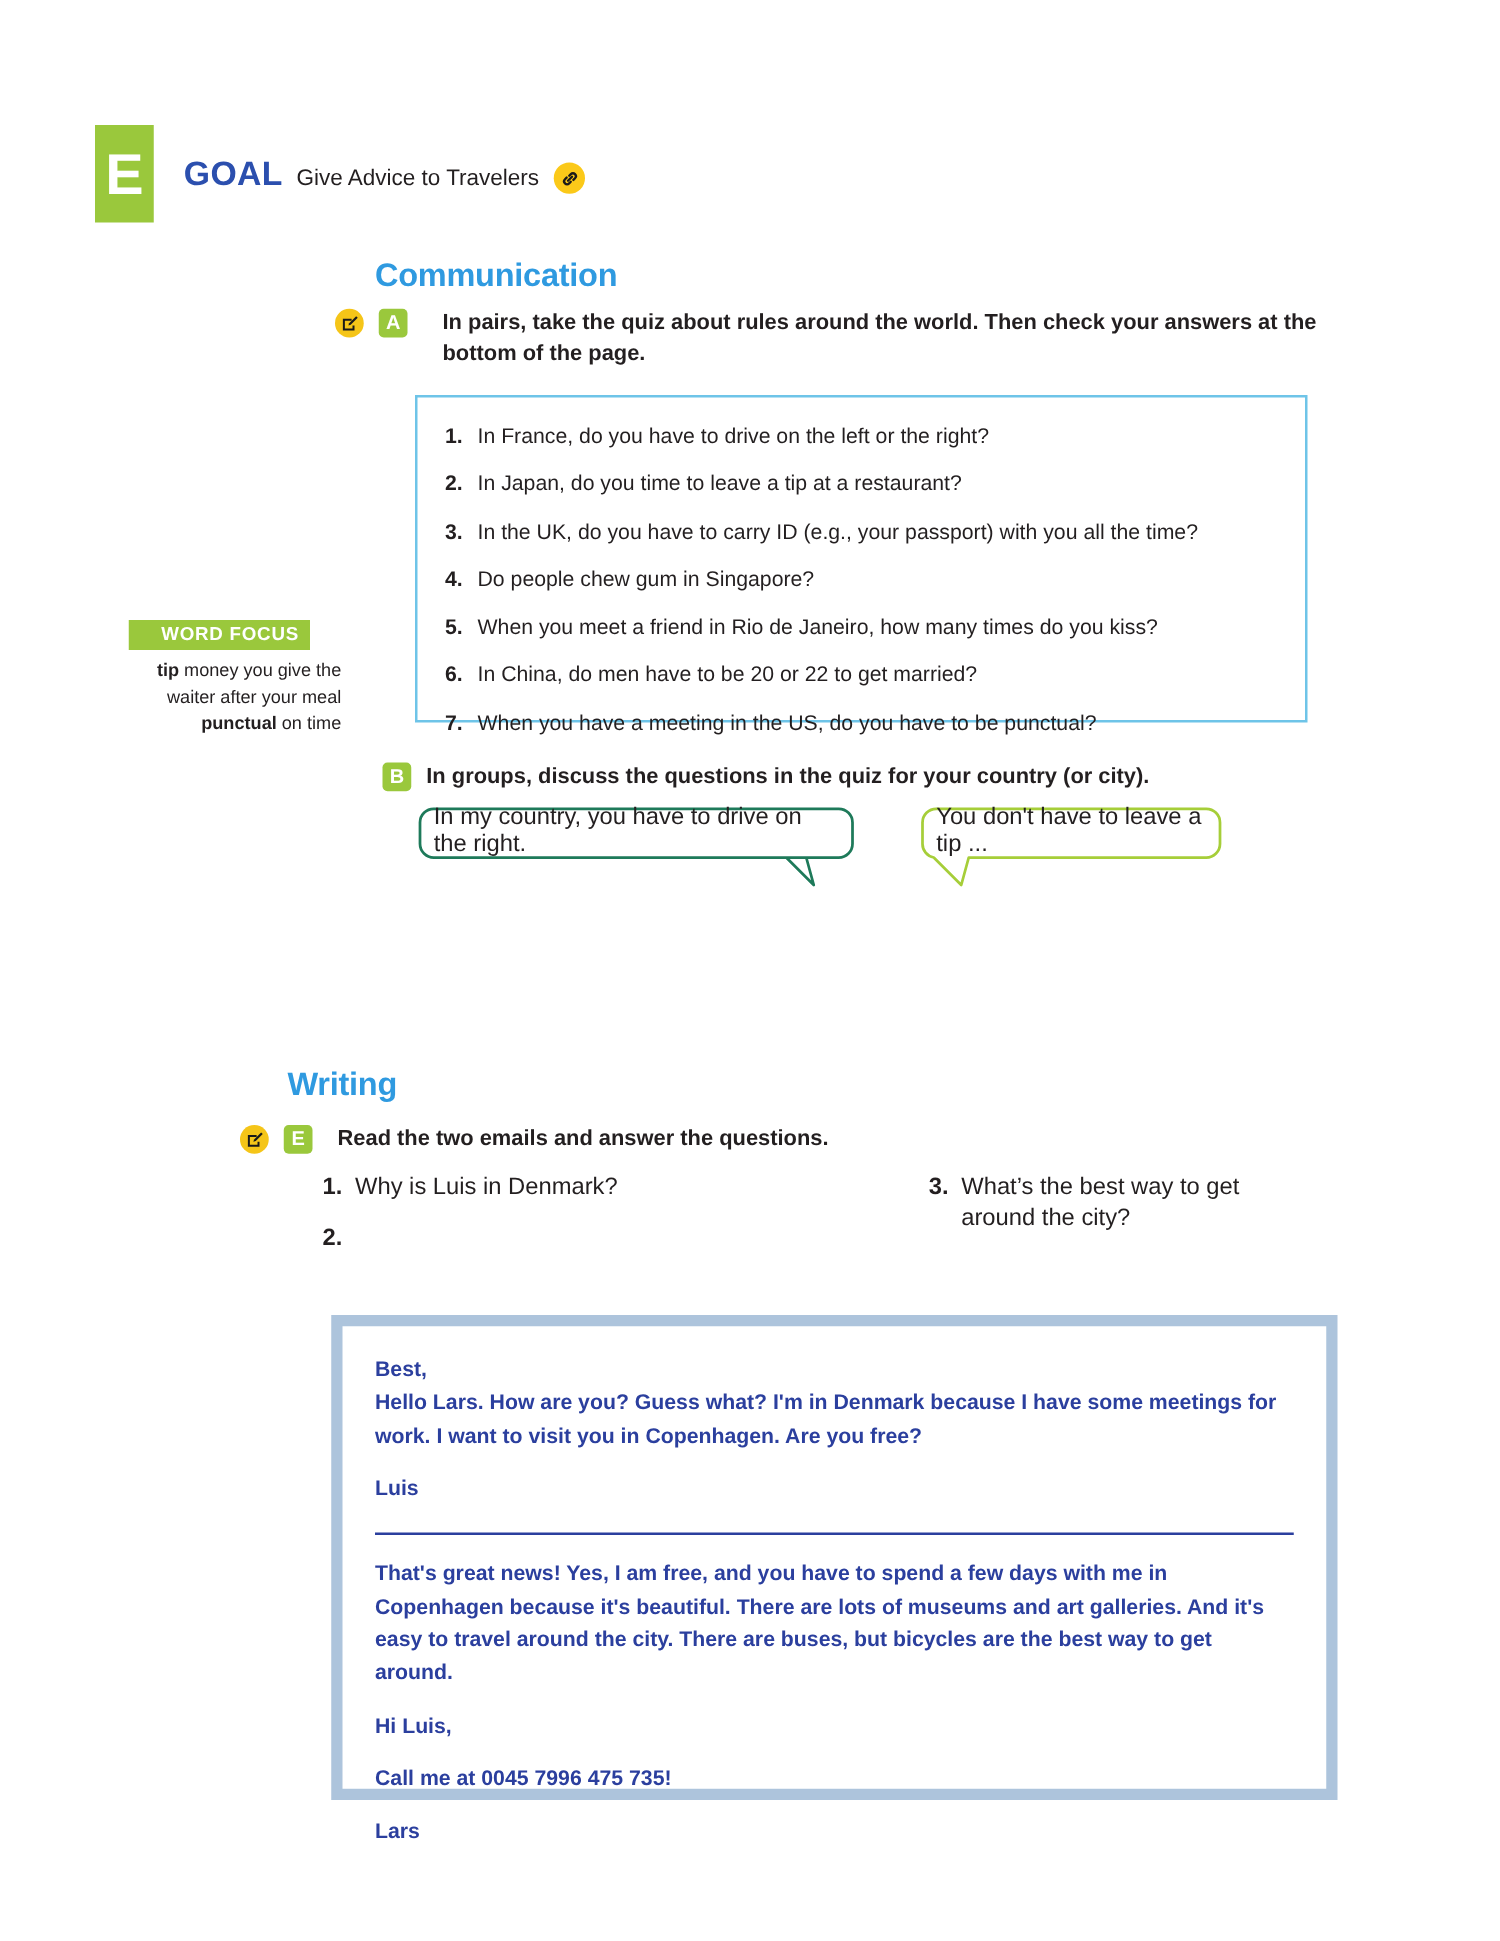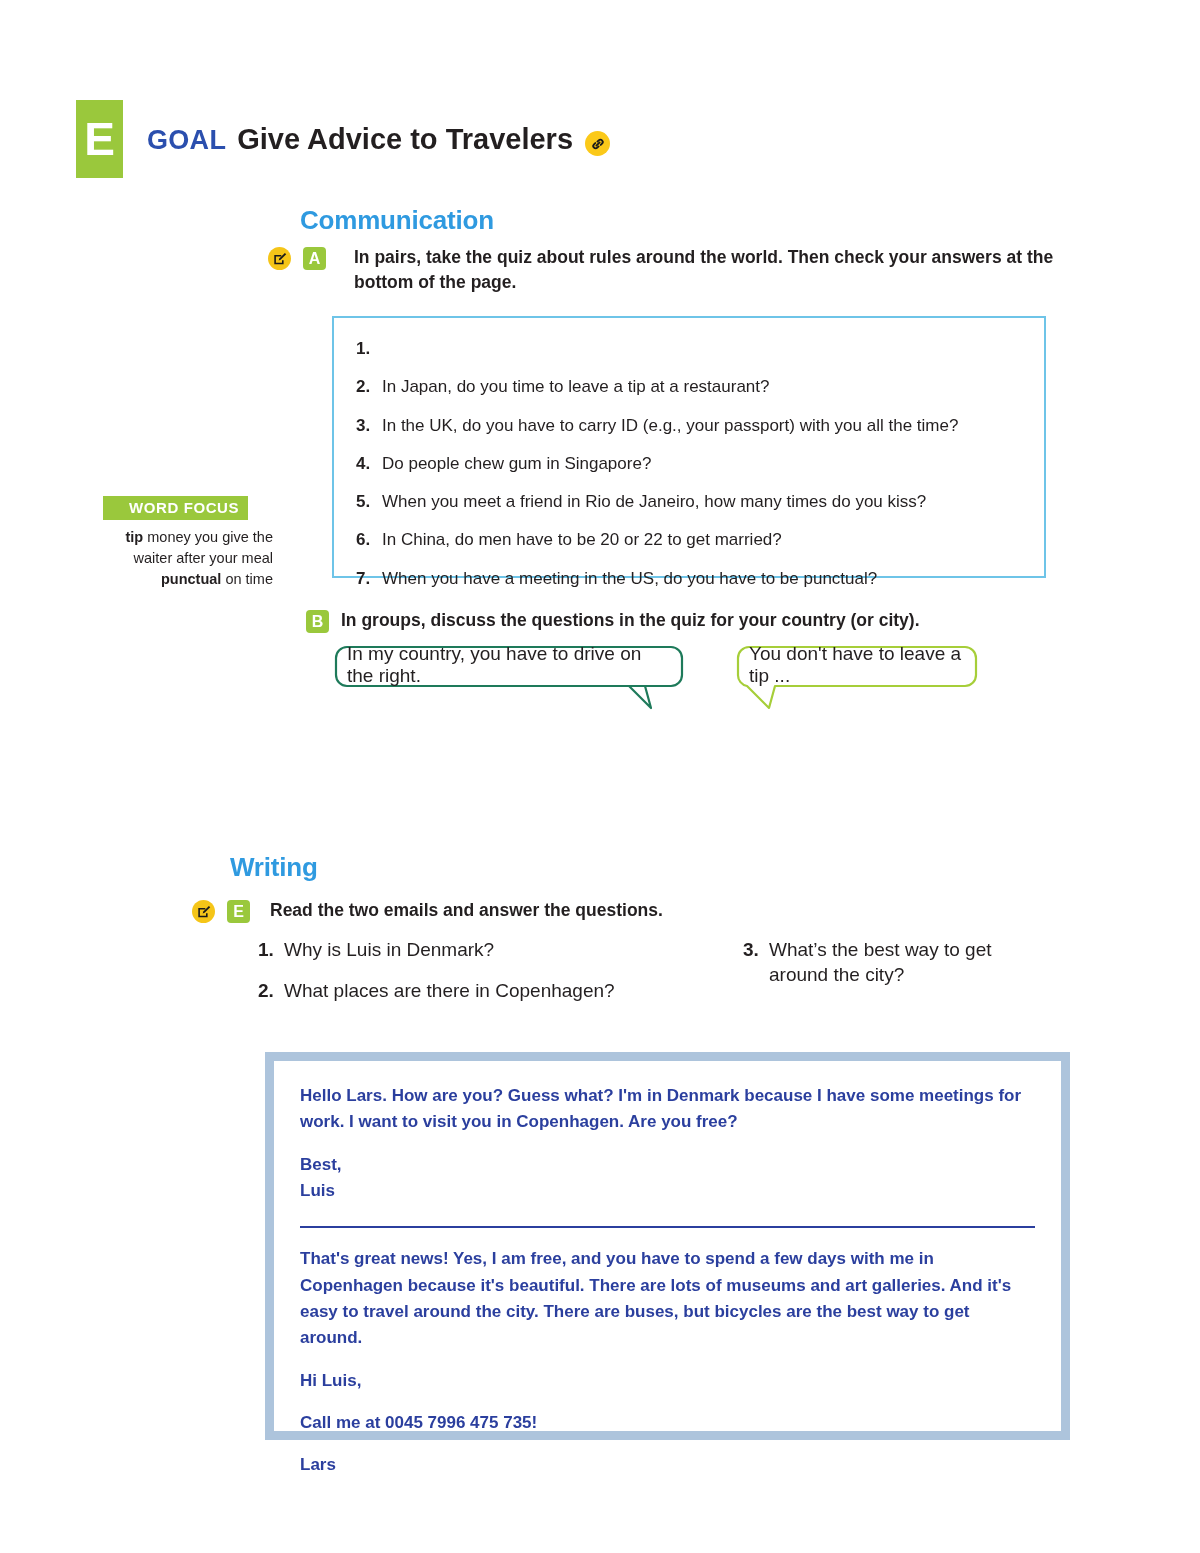--- a/index.html
+++ b/index.html
@@ -44,24 +44,24 @@
     margin-left: 24px;
     text-align: center;
   }
   .goal-word {
     color: #2b4fae;
     font-weight: bold;
     font-size: 27px;
     letter-spacing: 0.3px;
   }
   .goal-title {
-    font-size: 29px;
+    font-size: 18px;
     color: #231f20;
     margin-left: 11px;
-    font-weight: 700;
+    font-weight: 400;
   }
   .link-badge {
     display: inline-flex;
     align-items: center;
     justify-content: center;
     width: 25px;
     height: 25px;
     border-radius: 50%;
     background: #fbc919;
     margin-left: 12px;
@@ -276,20 +276,21 @@
       <path d="M11.9 0.9 l1.3 1.3 -5.6 5.6 -1.9 0.6 0.6 -1.9 z" fill="#1a1a1a"></path>
     </svg>
   </span>
   <span class="letter-badge">A</span>
   <span class="exercise-text">In pairs, take the quiz about rules around the world. Then check your answers at the bottom of the page.</span>
 </div>
 
 <div id="quiz-box">
   <div class="quiz-item">
     <span class="quiz-num">1.</span>
+    <span class="quiz-q">In France, do you have to drive on the left or the right?</span>
   </div>
   <div class="quiz-item">
     <span class="quiz-num">2.</span>
     <span class="quiz-q">In Japan, do you time to leave a tip at a restaurant?</span>
   </div>
   <div class="quiz-item">
     <span class="quiz-num">3.</span>
     <span class="quiz-q">In the UK, do you have to carry ID (e.g., your passport) with you all the time?</span>
   </div>
   <div class="quiz-item">
@@ -355,33 +356,32 @@
 </div>
 
 <div id="writing-questions">
   <div class="wq-col" id="wq-left">
     <div class="wq-item">
       <span class="wq-num">1.</span>
       <span>Why is Luis in Denmark?</span>
     </div>
     <div class="wq-item">
       <span class="wq-num">2.</span>
-      <span>What places are there in Copenhagen?</span>
     </div>
   </div>
   <div class="wq-col" id="wq-right">
     <div class="wq-item">
       <span class="wq-num">3.</span>
       <span>What’s the best way to get around the city?</span>
     </div>
   </div>
 </div>
 
 <div id="email-box">
+  <p class="email-para email-sig">Best,</p>
   <p class="email-para">Hello Lars. How are you? Guess what? I'm in Denmark because I have some meetings for work. I want to visit you in Copenhagen. Are you free?</p>
-  <p class="email-para email-sig">Best,</p>
   <p class="email-para">Luis</p>
   <hr class="email-divider">
   <p class="email-para">That's great news! Yes, I am free, and you have to spend a few days with me in Copenhagen because it's beautiful. There are lots of museums and art galleries. And it's easy to travel around the city. There are buses, but bicycles are the best way to get around.</p>
   <p class="email-para">Hi Luis,</p>
   <p class="email-para">Call me at 0045 7996 475 735!</p>
   <p class="email-para email-sig">Lars</p>
 </div>
 
 </body></html>

